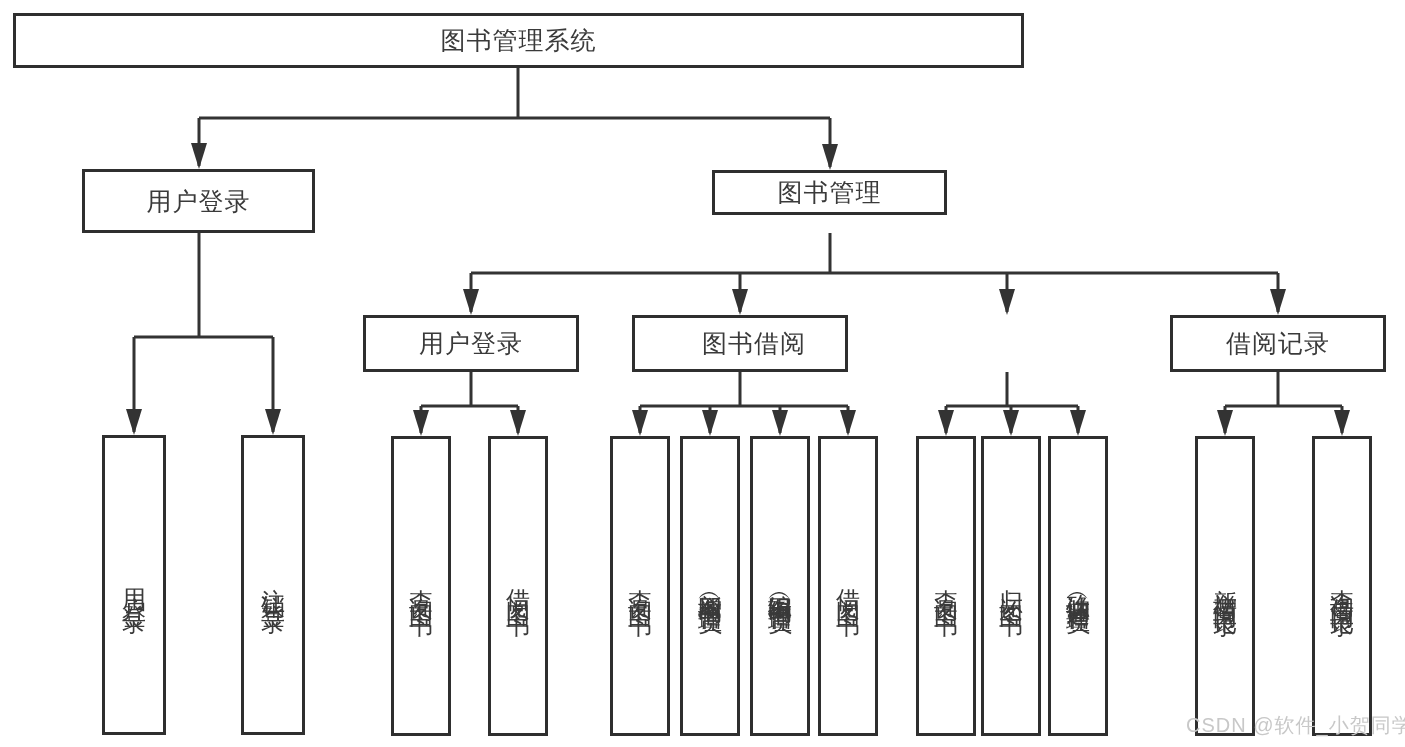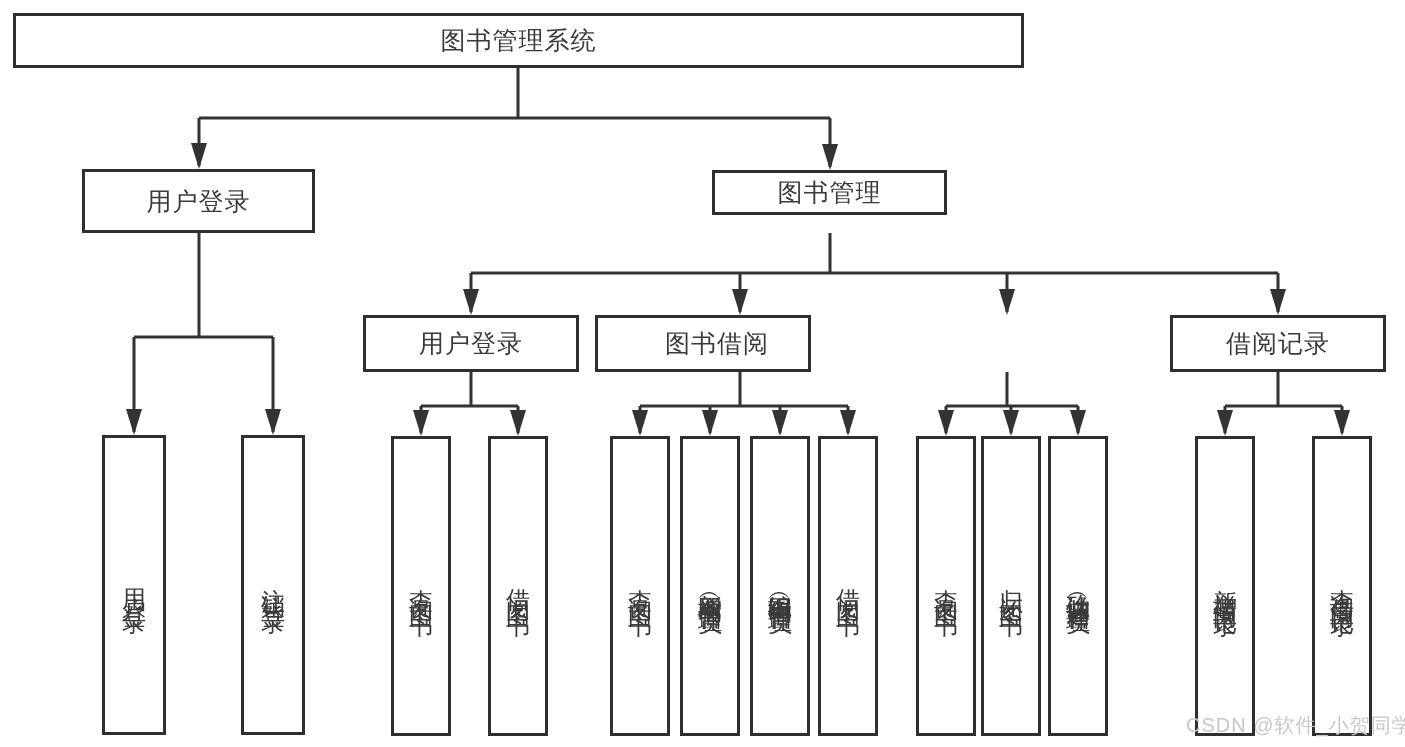--- a/index.html
+++ b/index.html
@@ -82,21 +82,21 @@
   <div class="node" style="left:82px;top:169px;width:233px;height:64px;">
     <span class="hlabel">用户登录</span>
   </div>
   <div class="node" style="left:712px;top:170px;width:235px;height:45px;">
     <span class="hlabel">图书管理</span>
   </div>
 
   <div class="node" style="left:363px;top:315px;width:216px;height:57px;">
     <span class="hlabel">用户登录</span>
   </div>
-  <div class="node" style="left:595px;top:315px;width:216px;height:57px;padding-left:28px;">
+  <div class="node" style="left:632px;top:315px;width:216px;height:57px;padding-left:28px;">
     <span class="hlabel">图书借阅</span>
   </div>
   <div class="node" style="left:1170px;top:315px;width:216px;height:57px;text-align:right;">
     <span class="hlabel">借阅记录</span>
   </div>
 
   <div class="node vnode" style="left:102px;top:435px;width:64px;height:300px;">
     <span class="vtext">用户登录</span>
   </div>
   <div class="node vnode" style="left:241px;top:435px;width:64px;height:300px;">

